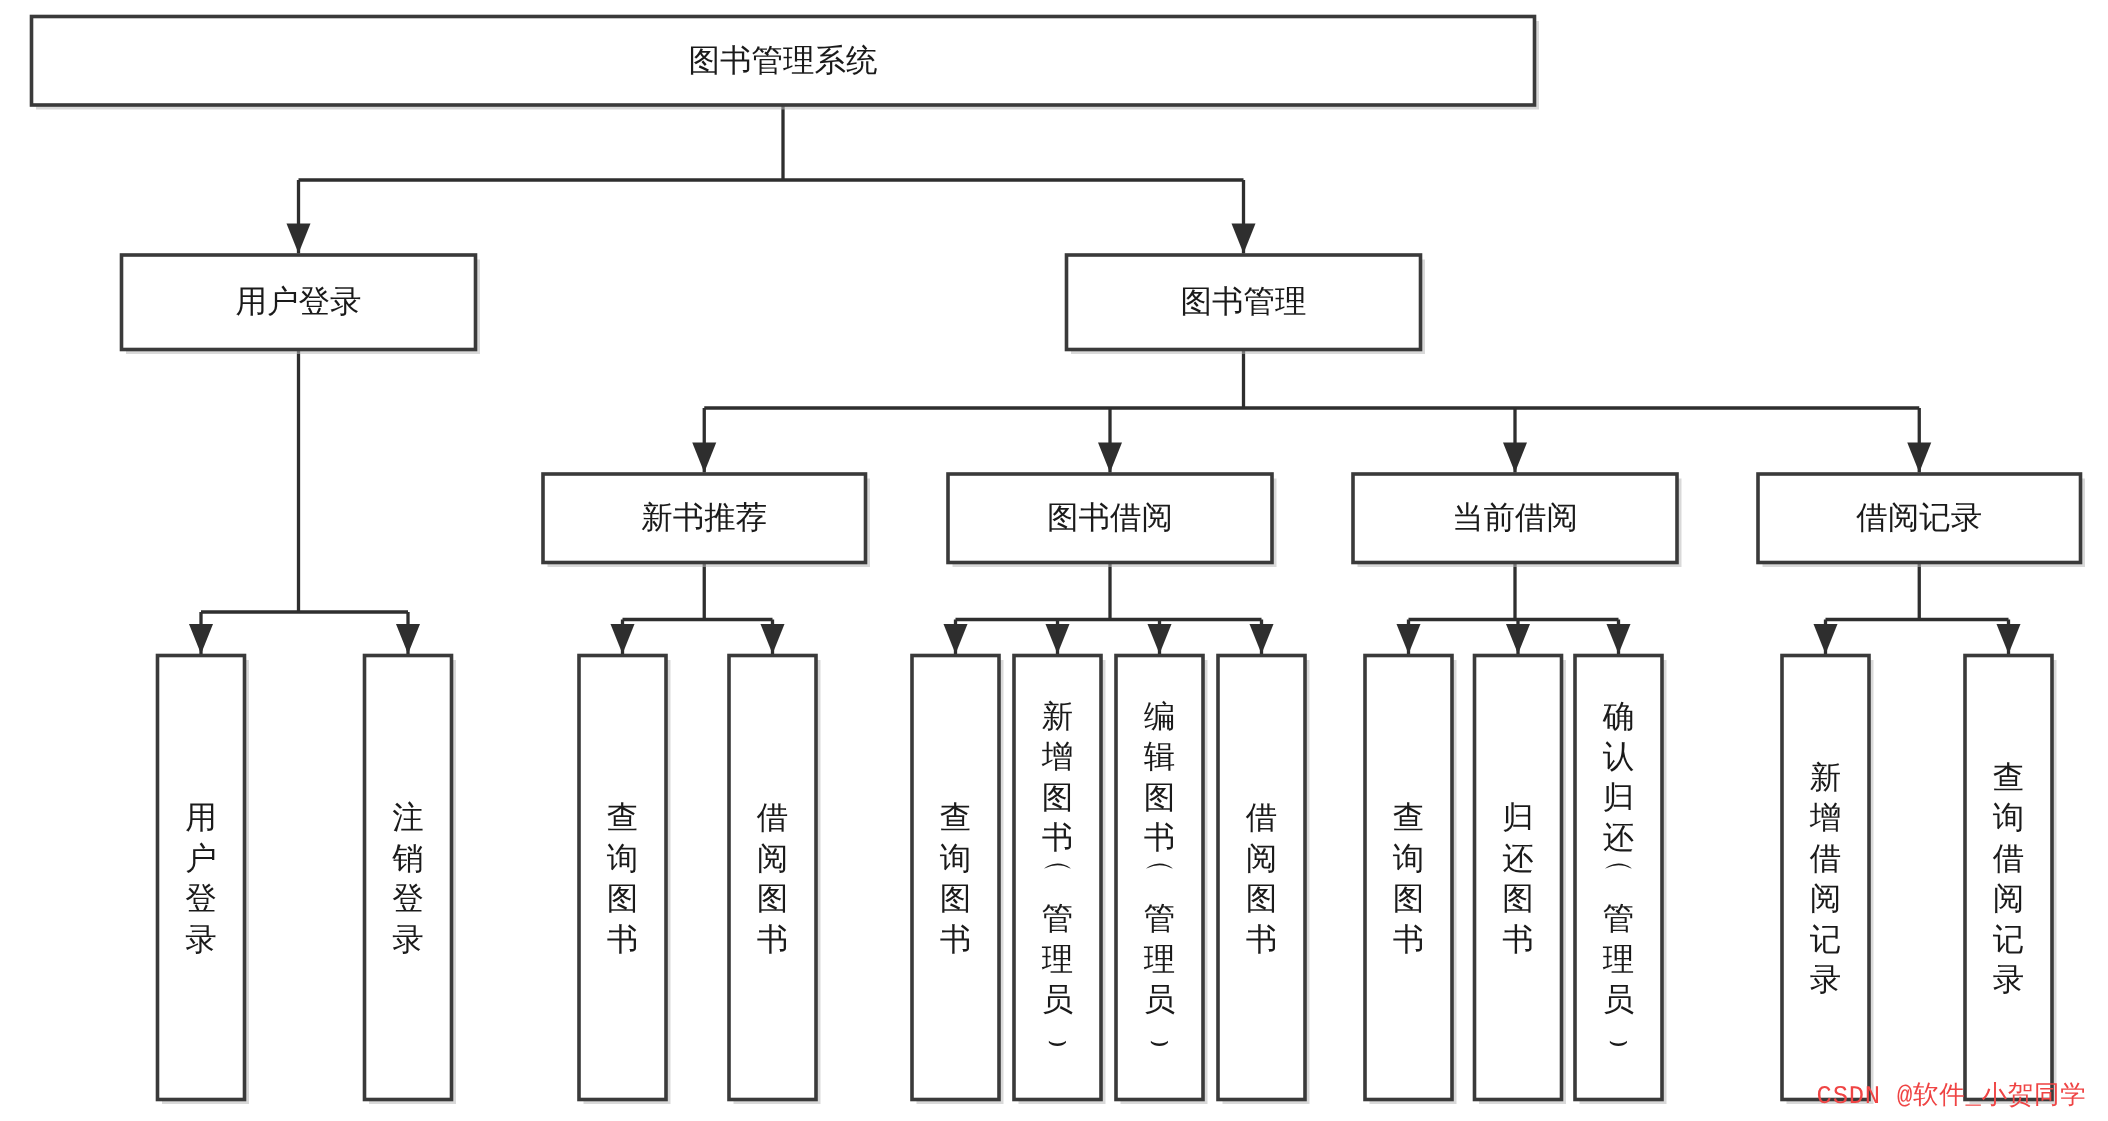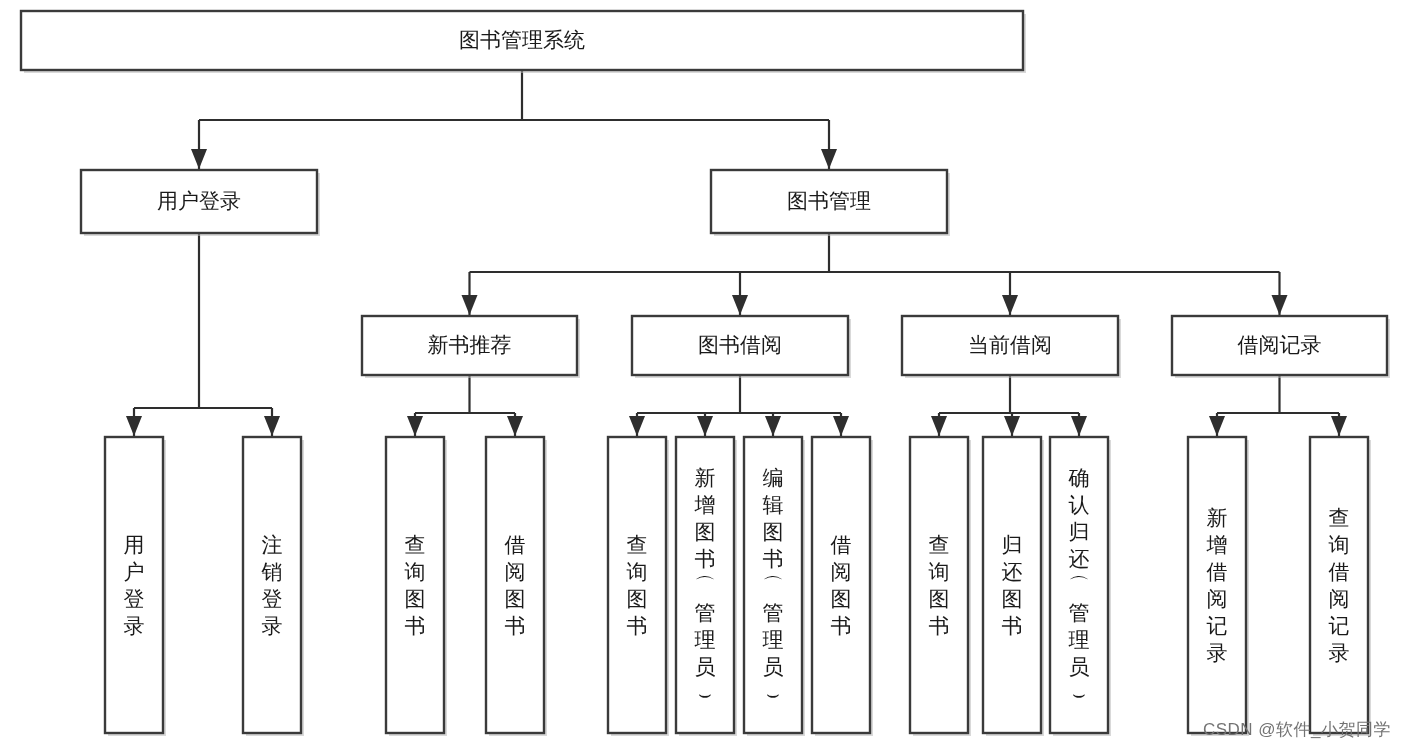--- a/index.html
+++ b/index.html
@@ -56,23 +56,23 @@
     font-family: "Liberation Sans", "DejaVu Sans", sans-serif;
     font-size: 21px;
     fill: #1a1a1a;
     text-anchor: middle;
     white-space: pre;
   }
   .watermark {
     position: absolute;
     right: 14px;
     bottom: 6px;
-    font-family: Liberation Sans, sans-serif;
+    font-family: Liberation Mono, monospace;
     font-size: 17px;
-    color: #737373;
+    color: #ef4444;
     letter-spacing: 0.5px;
     user-select: none;
     pointer-events: none;
   }
 </style>
 </head>
 <body>
 
 <div id="diagram-root">
   <svg class="canvas" viewBox="0 0 1405 747">

